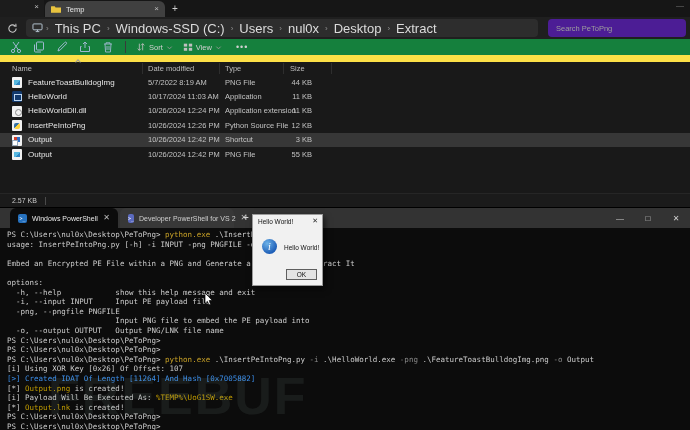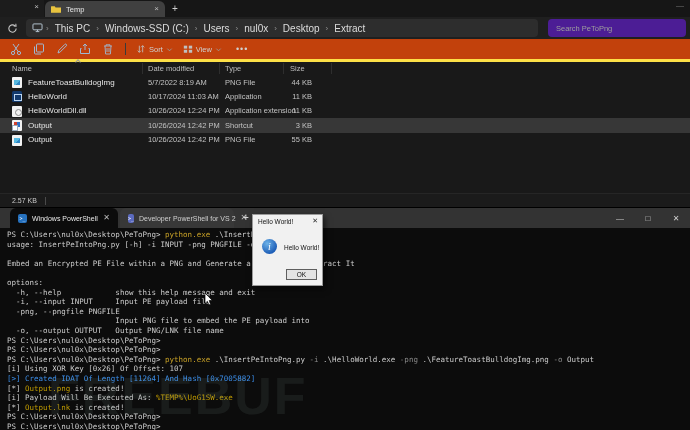--- a/index.html
+++ b/index.html
@@ -16,28 +16,28 @@
   .etab-label { color:#e6e6e6; font-size:7.5px; flex:1; }
   .x { color:#bdbdbd; font-size:8px; line-height:8px; cursor:default; }
   .newtab { position:absolute; left:172px; top:3px; color:#cfcfcf; font-size:10px; }
   .win-min-faint { position:absolute; right:6px; top:1px; color:#777; font-size:8px; }
 
   #addrrow { position:absolute; left:0; top:17px; width:690px; height:22px; background:#1f1f1f;
     display:flex; align-items:center; }
   .refresh { margin-left:7px; width:11px; height:11px; }
   #breadcrumb { margin-left:8px; width:512px; height:18px; background:#2d2d2d; border-radius:4px;
     display:flex; align-items:center; padding:0 6px; gap:2px; }
-  .crumb { color:#dcdcdc; font-size:10px; padding:0 3px; white-space:nowrap; }
+  .crumb { color:#dcdcdc; font-size:13px; padding:0 3px; white-space:nowrap; }
   .chev { color:#8f8f8f; font-size:8px; padding:0 1px; }
   #searchbox { margin-left:10px; width:138px; height:18px; background:#4c1d95; border-radius:4px;
     display:flex; align-items:center; padding:0 8px; }
   #searchbox span { color:#9e9e9e; font-size:7.5px; }
 
-  #toolbar { position:absolute; left:0; top:39px; width:690px; height:23px; background:#c2410c;
-    border-bottom:3px solid #fde047; display:flex; align-items:center; }
+  #toolbar { position:absolute; left:0; top:39px; width:690px; height:23px; background:#15803d;
+    border-bottom:7px solid #fde047; display:flex; align-items:center; }
   .tbicon { width:14px; height:14px; margin-left:9px; display:flex; align-items:center; justify-content:center; }
   .tbsep { width:1px; height:12px; background:#3a3a3a; margin-left:10px; }
   .tbgroup { display:flex; align-items:center; margin-left:10px; gap:3px; }
   .tblabel { color:#d0d0d0; font-size:7.5px; }
   .tbmore { color:#d0d0d0; font-size:9px; margin-left:14px; letter-spacing:1px; }
 
   #colheader { position:absolute; left:0; top:62px; width:690px; height:13px; }
   .colh { position:absolute; top:2px; color:#bdbdbd; font-size:7.5px; }
   .colsep { position:absolute; top:1px; width:1px; height:11px; background:#2e2e2e; }
   .sortcaret { position:absolute; left:76px; top:-2px; width:4px; height:4px;
@@ -253,20 +253,27 @@
         <span class="ftype">Application</span>
         <span class="fsize">11 KB</span>
       </div>
       <div class="frow">
         <span class="fic dll-icon"></span>
         <span class="fname">HelloWorldDll.dll</span>
         <span class="fdate">10/26/2024 12:24 PM</span>
         <span class="ftype">Application extension</span>
         <span class="fsize">11 KB</span>
       </div>
+      <div class="frow">
+        <span class="fic python-file-icon"></span>
+        <span class="fname">InsertPeIntoPng</span>
+        <span class="fdate">10/26/2024 12:26 PM</span>
+        <span class="ftype">Python Source File</span>
+        <span class="fsize">12 KB</span>
+      </div>
       <div class="frow sel">
         <span class="fic shortcut-icon"></span>
         <span class="fname">Output</span>
         <span class="fdate">10/26/2024 12:42 PM</span>
         <span class="ftype">Shortcut</span>
         <span class="fsize">3 KB</span>
       </div>
       <div class="frow">
         <span class="fic png-file-icon"></span>
         <span class="fname">Output</span>

